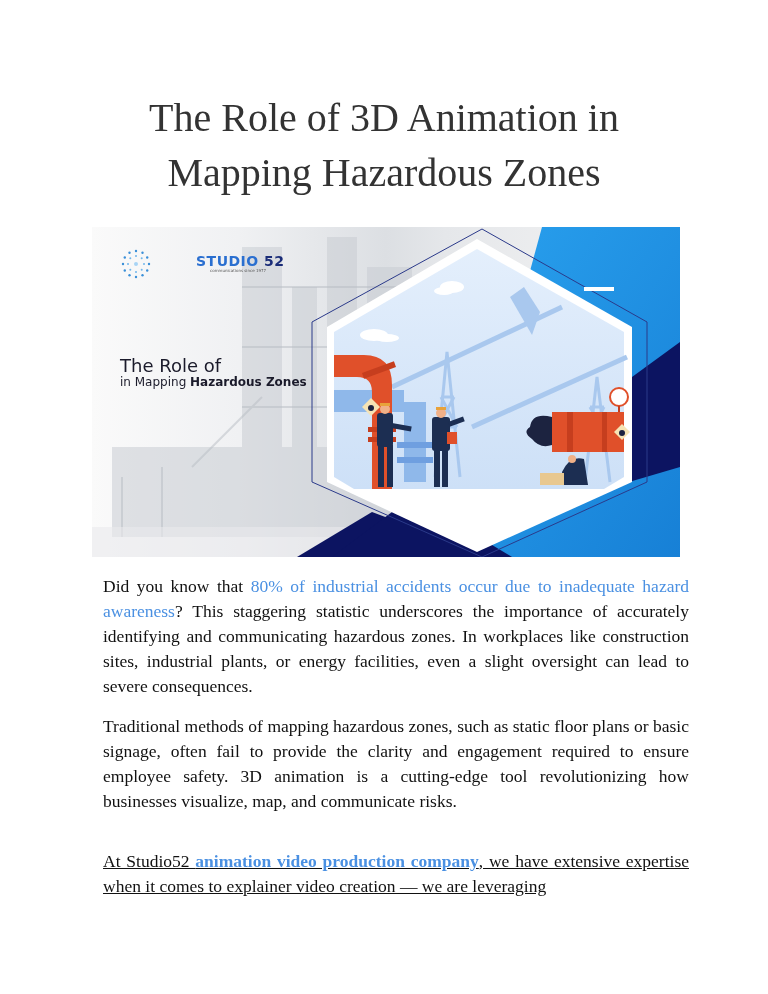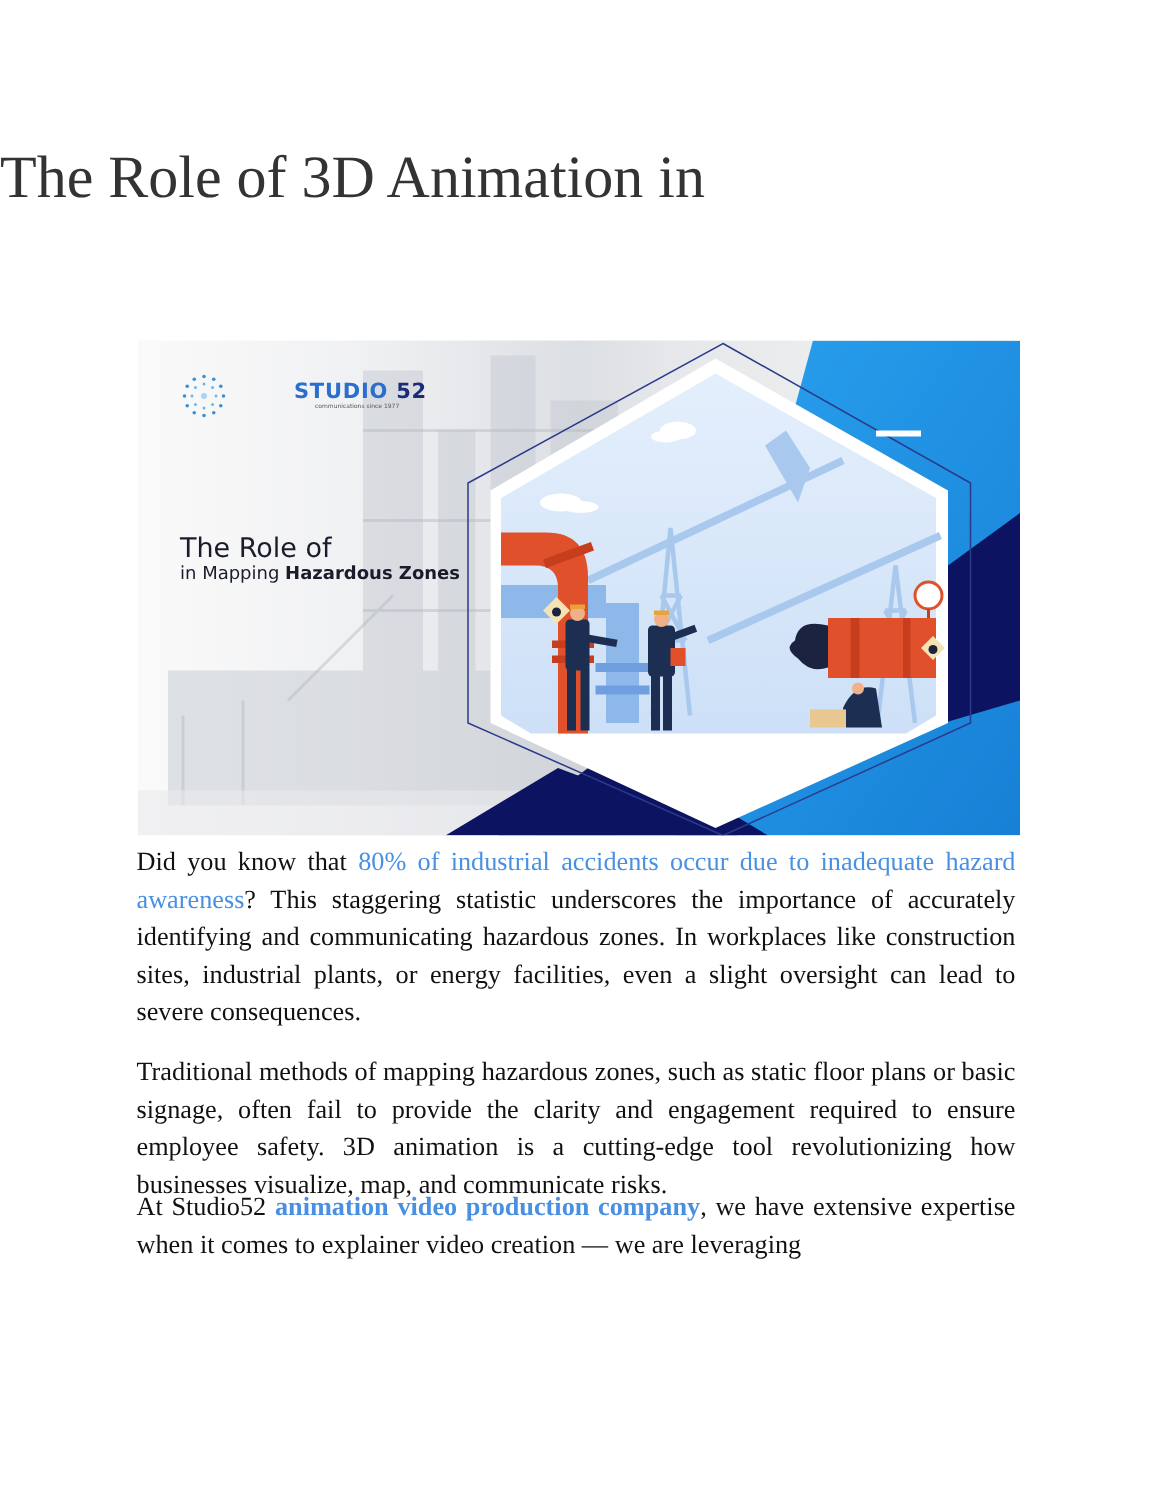--- a/index.html
+++ b/index.html
@@ -1,19 +1,19 @@
 <!DOCTYPE html>
 <html><head>
 <meta charset="utf-8">
 <style>
   html, body { margin: 0; padding: 0; background: #ffffff; }
   body { width: 768px; height: 994px; overflow: hidden; position: relative; font-family: "Liberation Serif", serif; }
   .page-title {
     position: absolute; left: 0; top: 90px; width: 768px;
-    font-family: "Liberation Serif", serif;
+    text-align: center; font-family: "Liberation Serif", serif;
     font-size: 40px; line-height: 55px; color: #333333; font-weight: normal; margin: 0;
   }
   .banner {
     position: absolute; left: 92px; top: 227px; width: 588px; height: 330px; overflow: hidden;
     background: linear-gradient(90deg, #fafafa 0%, #f0f1f3 25%, #dcdfe3 50%, #e5e7ea 60%, #f5f5f5 100%);
   }
   .banner .bg-plant { position: absolute; left: 0; top: 0; width: 588px; height: 330px; }
   .banner .logo { position: absolute; left: 28px; top: 21px; display: flex; align-items: center; gap: 40px; }
   .logo-burst { width: 32px; height: 32px; }
   .logo-text { margin-left: 4px; }
@@ -22,33 +22,34 @@
   .logo-tag { font-family: "DejaVu Sans", sans-serif; font-size: 4px; color: #555; margin-left: 14px; line-height: 6px; }
   .banner-heading { position: absolute; left: 28px; top: 131px; font-family: "DejaVu Sans", sans-serif; color: #1b1b2b; }
   .bh-line1 { font-size: 18px; line-height: 16px; }
   .bh-line2 { font-size: 22px; line-height: 26px; font-weight: bold; color: #0f1a6e; letter-spacing: -0.3px; }
   .bh-line3 { font-size: 12px; line-height: 16px; }
   .bh-line3 b { font-weight: bold; }
   .illus { position: absolute; left: 0; top: 0; width: 588px; height: 330px; }
   .body-text {
     position: absolute; left: 91px; width: 586px;
     font-family: "Liberation Serif", serif; font-size: 17.5px; line-height: 25px; color: #111111;
-    text-align: justify; margin: 0;
+    text-align: justify; margin: 12px;
   }
   .p1 { top: 562px; }
   .p2 { top: 702px; }
-  .p3 { top: 792px; }
+  .p3 { top: 837px; text-decoration: underline; }
   .link { color: #4a90e2; text-decoration: none; }
   .link-bold { color: #4a90e2; font-weight: bold; text-decoration: none; }
 </style>
 </head>
 <body>
 
 <h1 class="page-title">
   <span>The Role of 3D Animation in</span><br>
+  <span>Mapping Hazardous Zones</span>
 </h1>
 
 <div class="banner">
 
   <svg class="bg-plant" viewBox="0 0 588 330" preserveAspectRatio="none">
     <g fill="#c9cdd3" opacity="0.55">
       <rect x="150" y="20" width="40" height="280"></rect>
       <rect x="200" y="60" width="25" height="240"></rect>
       <rect x="235" y="10" width="30" height="290"></rect>
       <rect x="275" y="40" width="45" height="260"></rect>

